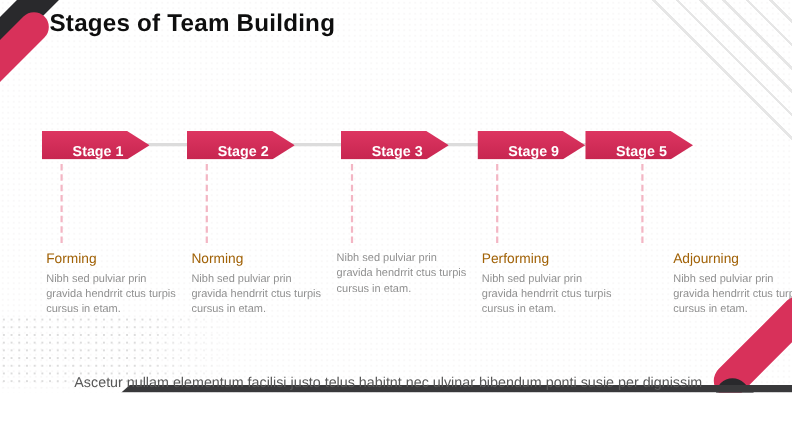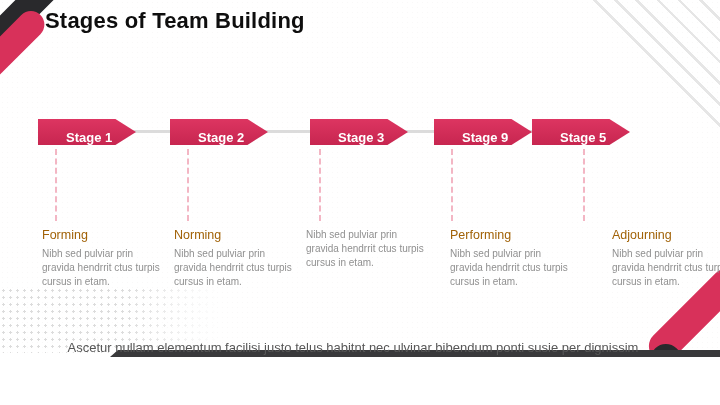--- a/index.html
+++ b/index.html
@@ -56,21 +56,21 @@
   .stage-desc{font-size:10px; color:#909090; line-height:1.38; margin:0;}
   
   .footer{
     position:absolute; left:58px; right:72px; top:334px; text-align:center;
     font-size:13px; color:#575757; line-height:28px;
   }
   
   .c0{left:38px;}  .t0{left:42px;}  .d0{left:55px;}
   .c1{left:170px;} .t1{left:174px;} .d1{left:187px;}
   .c2{left:310px;} .t2{left:306px;} .d2{left:319px;}
-  .c3{left:434px;} .t3{left:438px;margin-left:12px;} .d3{left:451px;}
+  .c3{left:434px;} .t3{left:438px;} .d3{left:451px;}
   .c4{left:532px;} .t4{left:576px;margin-left:36px;} .d4{left:583px;}
 </style>
 </head>
 <body>
 
 <div class="slide">
   <div class="texture"></div>
 
   <div class="ribbon tl-black"></div>
   <div class="ribbon tl-red"></div>

